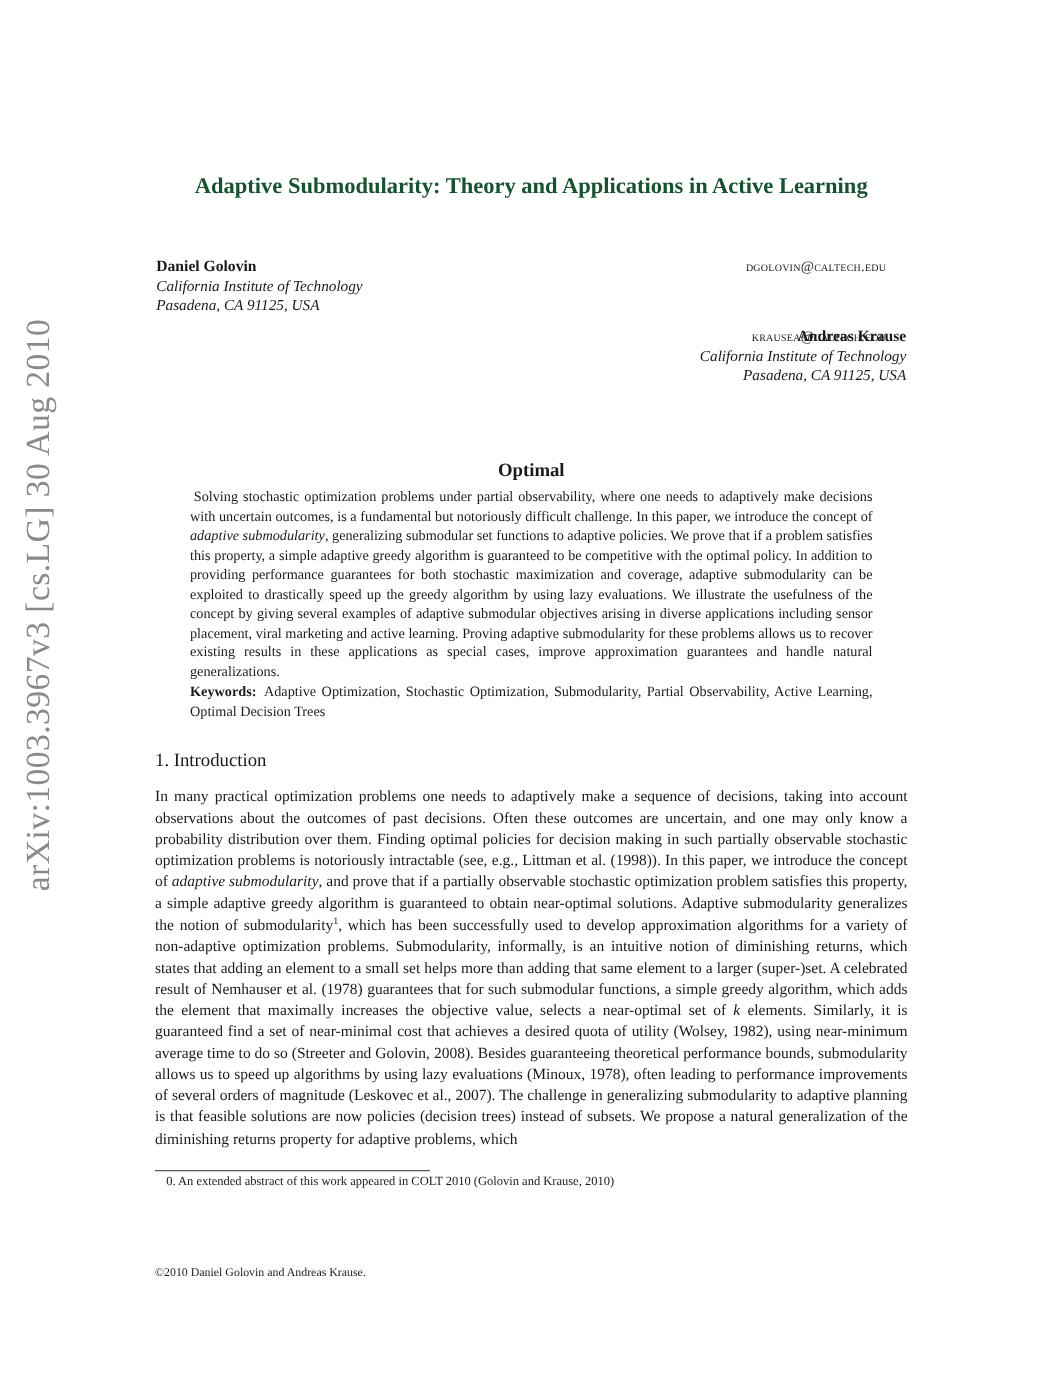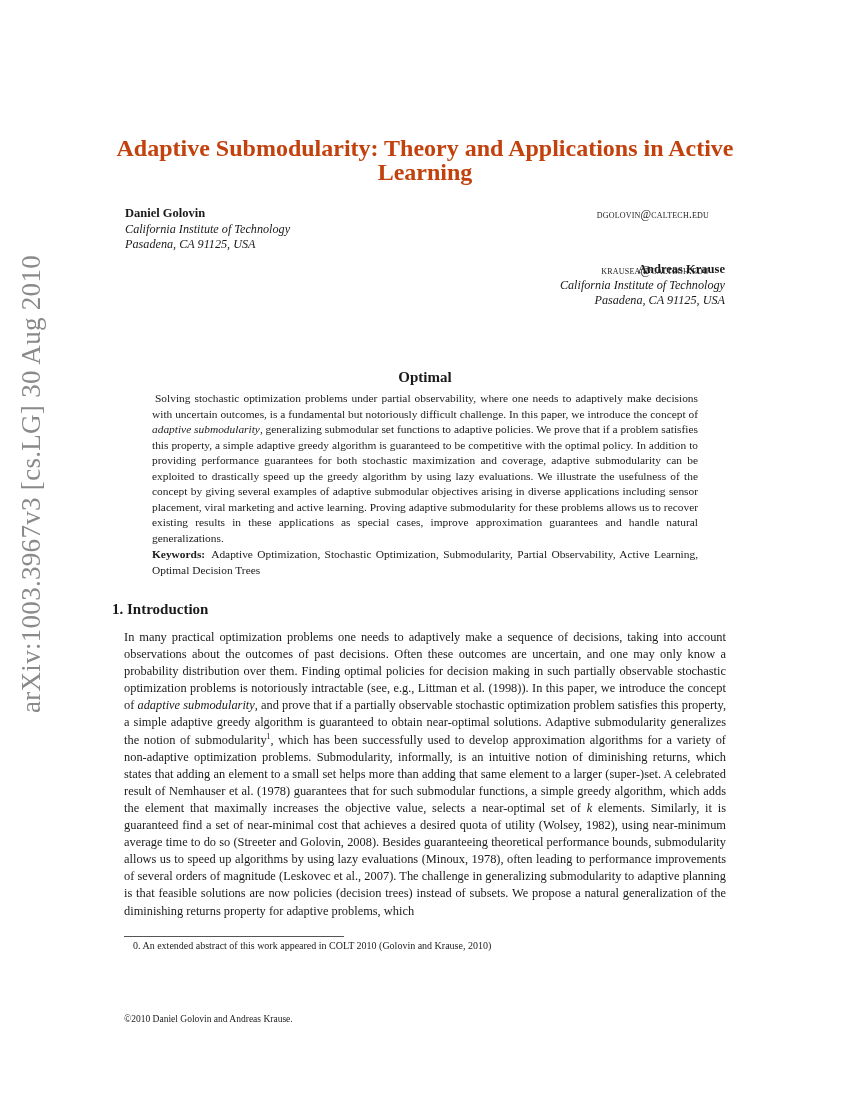--- a/index.html
+++ b/index.html
@@ -2,33 +2,33 @@
 <html><head>
 <meta charset="utf-8">
 <style>
   html, body { margin: 0; padding: 0; background: #ffffff; }
   body { width: 850px; height: 1100px; position: relative; overflow: hidden;
          font-family: "Liberation Serif", "DejaVu Serif", serif; color: #1a1a1a; }
   .arxiv-stamp { position: absolute; left: 8px; top: 296px; width: 46px; height: 376px; }
   .arxiv-stamp span { position: absolute; left: 50%; top: 50%; white-space: nowrap;
       transform: translate(-50%, -50%) rotate(-90deg); font-size: 27px; color: #8a8a8a; letter-spacing: 0.3px; }
   .title { position: absolute; left: 100px; top: 136px; width: 650px; text-align: center;
-      font-weight: bold; font-size: 24px; line-height: 24px; color: #c2410c; }
+      font-weight: bold; font-size: 18px; line-height: 24px; color: #14532d; }
   .author { position: absolute; left: 125px; width: 600px; font-size: 12.2px; line-height: 15.5px; }
   .author .name { font-weight: bold; font-size: 12.5px; }
   .author .aff { font-style: italic; }
   .author .email { position: absolute; right: 16px; top: 1px; font-variant: small-caps; font-size: 11.5px; letter-spacing: 0.2px; }
   .abstract-heading { position: absolute; left: 140px; top: 369px; width: 570px; text-align: center;
       font-weight: bold; font-size: 15px; }
   .abstract-body { position: absolute; left: 152px; top: 391px; width: 546px; font-size: 11.4px;
       line-height: 15.5px; text-align: justify; text-indent: 3px; }
   .keywords { position: absolute; left: 152px; top: 547px; width: 546px; font-size: 11.4px;
       line-height: 15.5px; text-align: justify; }
   .keywords b { font-weight: bold; margin-right: 6px; }
-  .section-heading { position: absolute; left: 112px; top: 601px; font-weight: bold; font-size: 15px; }
+  .section-heading { position: absolute; left: 124px; top: 601px; font-weight: normal; font-size: 15px; }
   .intro-body { position: absolute; left: 124px; top: 629px; width: 602px; font-size: 12.4px;
       line-height: 17.1px; text-align: justify; hyphens: auto; }
   .footnote-rule { position: absolute; left: 124px; top: 936px; width: 220px; border-top: 1px solid #555; }
   .footnotes { position: absolute; left: 133px; top: 939px; width: 600px; font-size: 10px; line-height: 14px; }
   .copyright { position: absolute; left: 124px; top: 1014px; font-size: 9.5px; }
   sup { font-size: 8px; line-height: 0; }
   em { font-style: italic; }
 </style>
 </head>
 <body>

